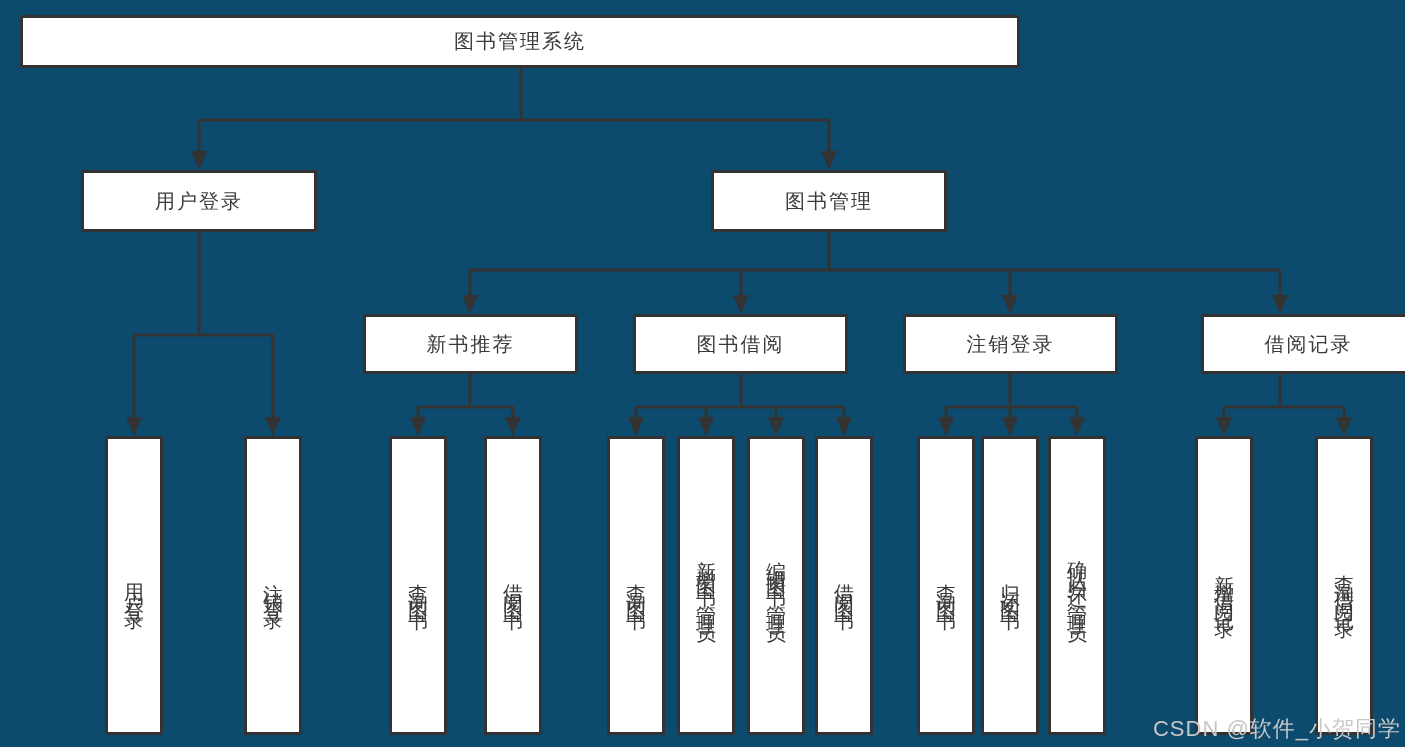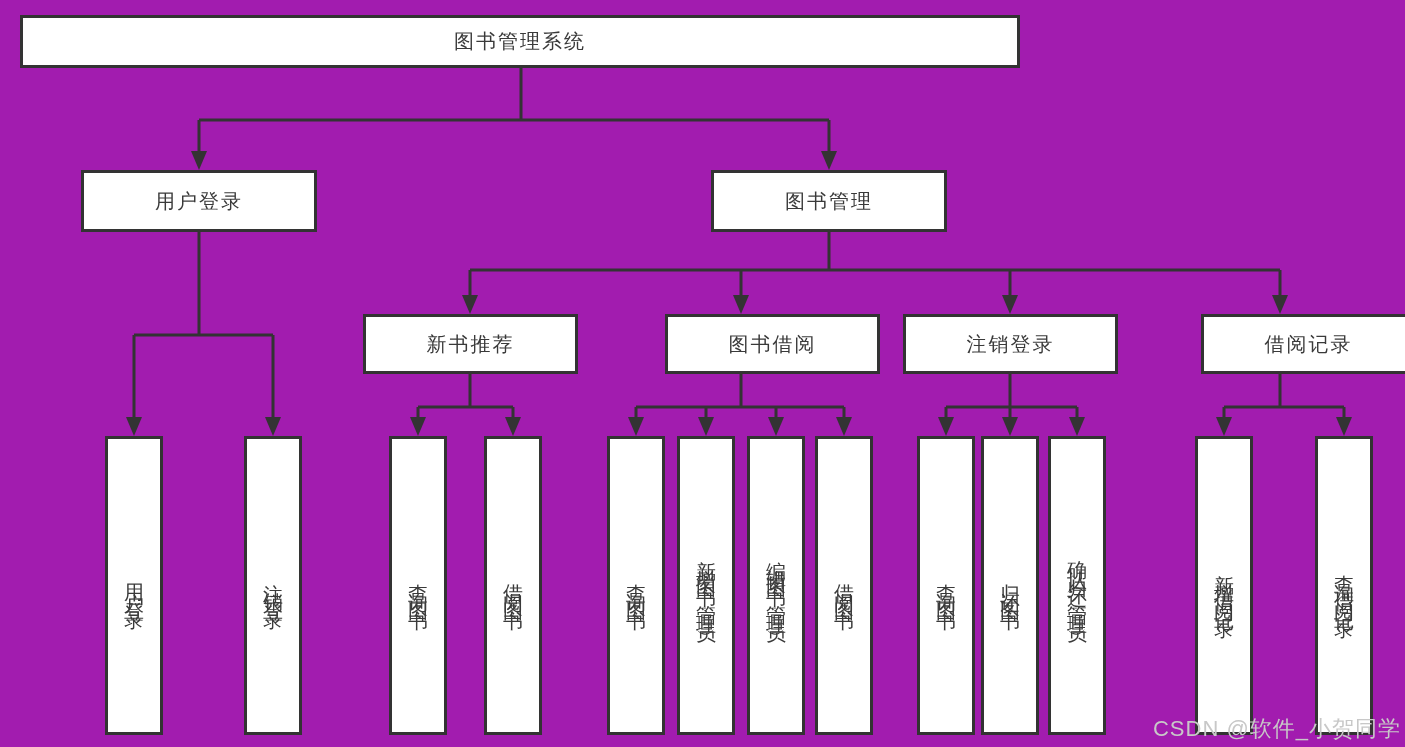--- a/index.html
+++ b/index.html
@@ -2,21 +2,21 @@
 <html><head>
 <meta charset="utf-8">
 <style>
   * { margin: 0; padding: 0; box-sizing: border-box; }
   html, body { background: #ffffff; }
   body { font-family: "Liberation Sans", "DejaVu Sans", sans-serif; }
   .canvas {
     position: relative;
     width: 1405px;
     height: 747px;
-    background: #a21caf;
+    background: #0c4a6e;
     overflow: hidden;
   }
   .connectors { position: absolute; left: 0; top: 0; width: 1405px; height: 747px; }
   .connectors path { stroke: #333333; stroke-width: 3; fill: none; }
   .connectors polygon { fill: #333333; stroke: none; }
   .node {
     position: absolute;
     background: #ffffff;
     border: 3px solid #333333;
     color: #3a3a3a;
@@ -24,21 +24,21 @@
     align-items: center;
     justify-content: center;
     font-size: 20px;
   }
   .h-node { letter-spacing: 2px; }
   .root-node  { left: 20px;  top: 15px;  width: 1000px; height: 53px; }
   .l2-user    { left: 81px;  top: 170px; width: 236px;  height: 62px; }
   .l2-book    { left: 711px; top: 170px; width: 236px;  height: 62px; }
   .l3 { top: 314px; width: 215px; height: 60px; text-align: right; }
   .l3-a { left: 363px; }
-  .l3-b { left: 633px; margin-left: 32px; }
+  .l3-b { left: 633px; }
   .l3-c { left: 903px; }
   .l3-d { left: 1173px; margin-left: 28px; }
   .leaf { top: 436px; width: 58px; height: 299px; }
   .leaf span {
     writing-mode: vertical-rl;
     letter-spacing: 9px;
     line-height: 1.05;
     white-space: nowrap;
   }
   .leaf-1  { left: 105px; }

